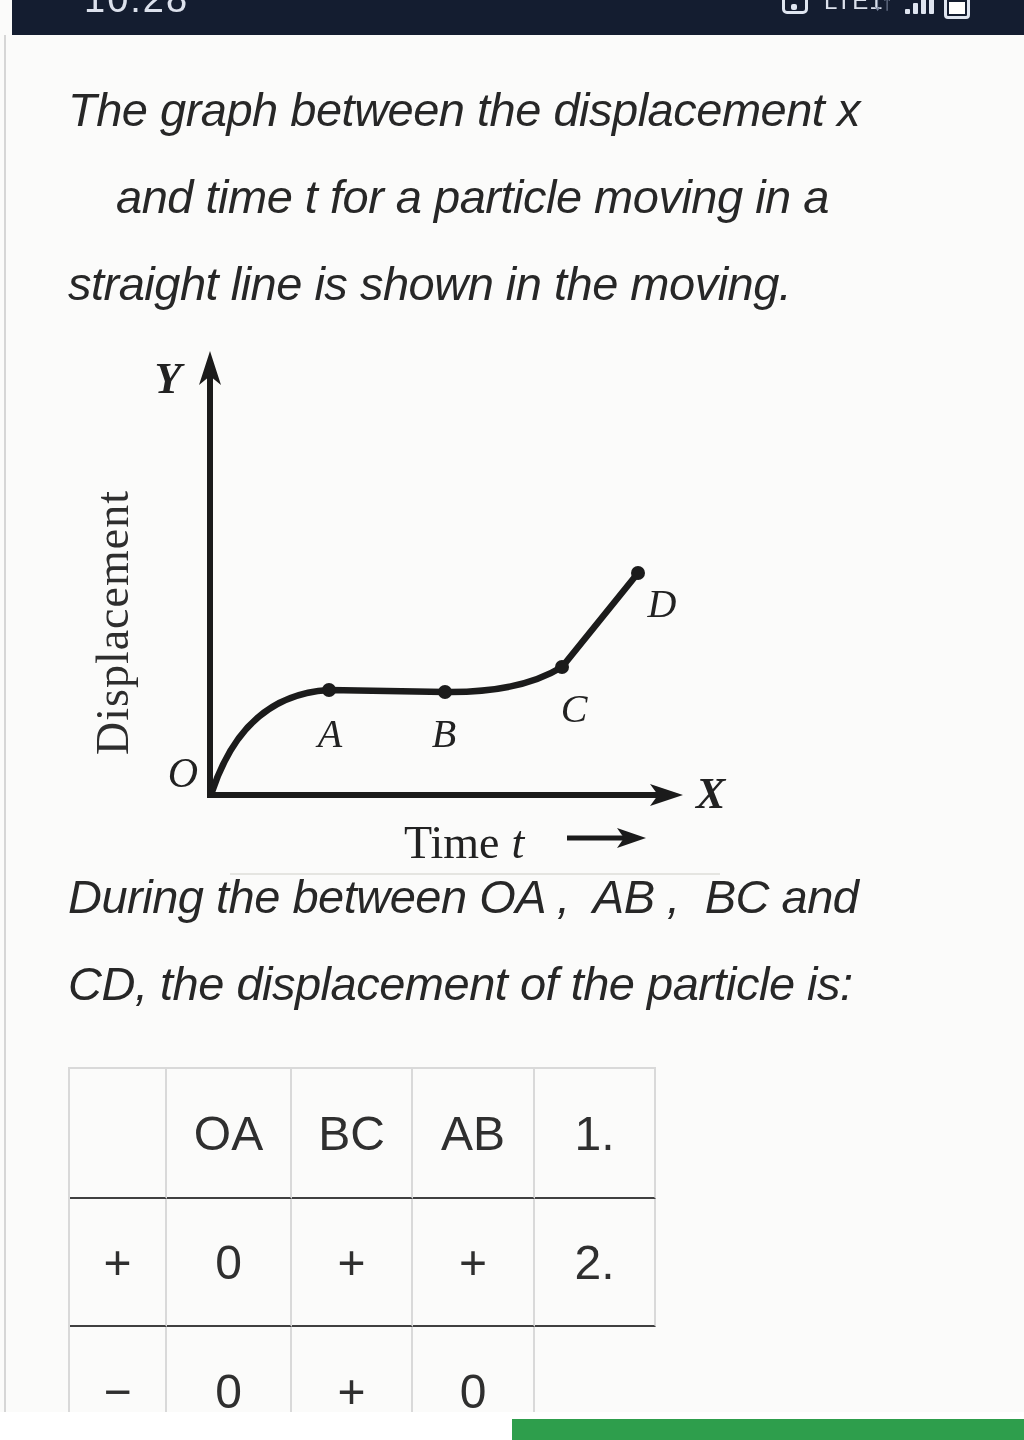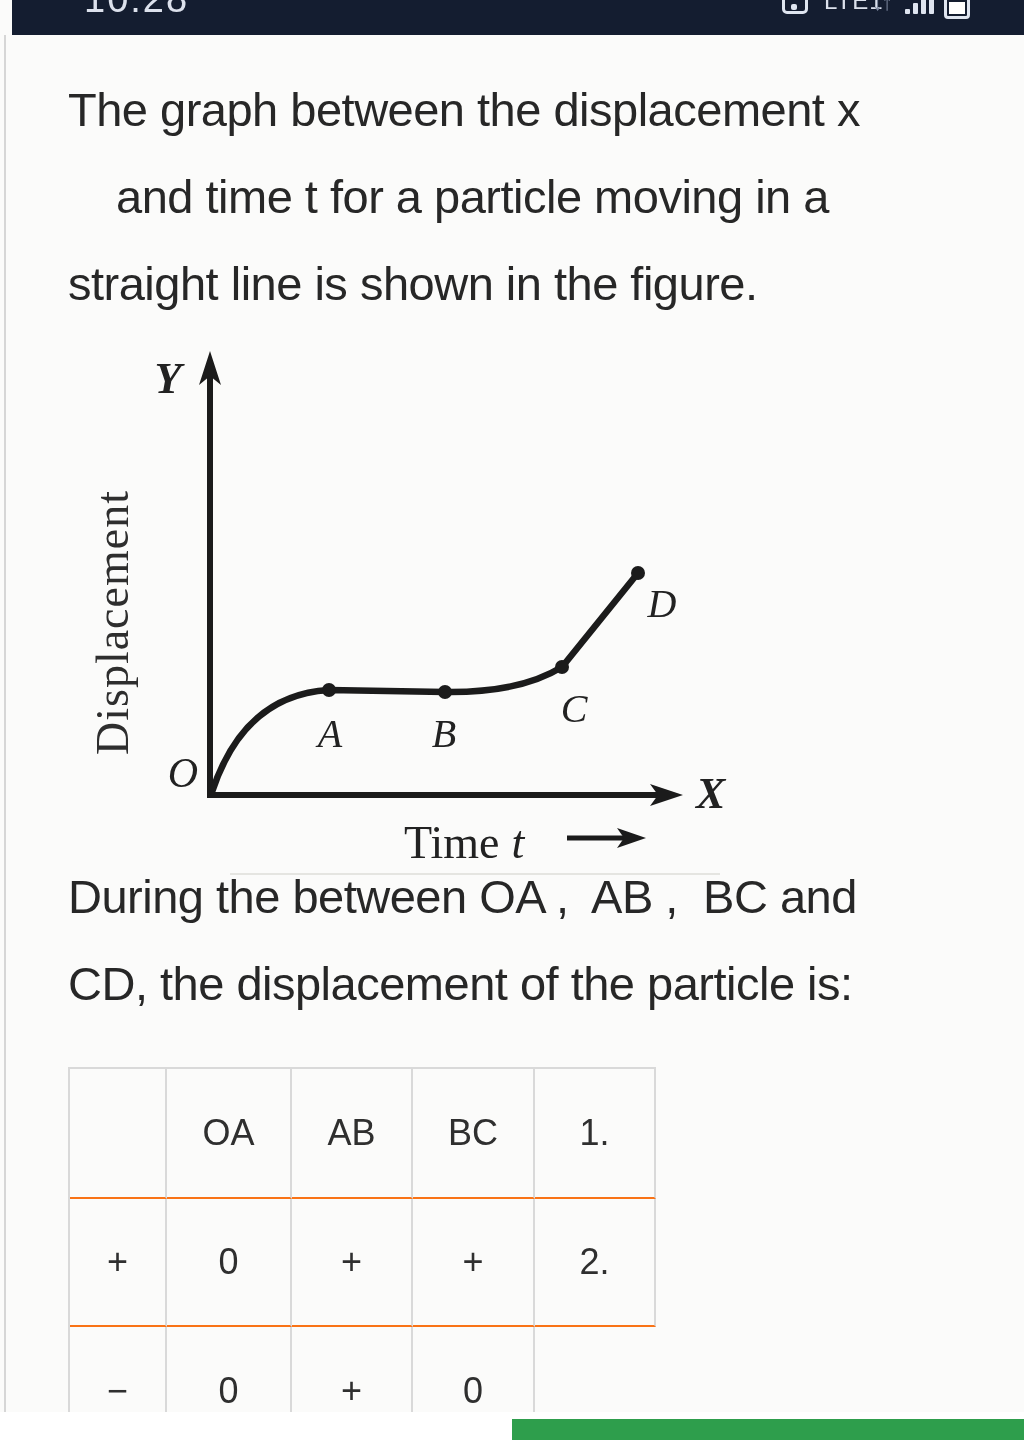--- a/index.html
+++ b/index.html
@@ -39,42 +39,42 @@
   }
   .sb-batt-fill{position:absolute;left:2px;right:2px;bottom:2px;height:12px;background:#ffffff;}
   
   .left-edge{
     position:absolute;left:4px;top:35px;width:2px;height:1377px;
     background:#d6d6d6;z-index:5;
   }
   
   .txt{
     position:absolute;left:68px;white-space:pre;font-size:47px;line-height:50px;
-    color:#272727;letter-spacing:-0.5px;z-index:2;
+    color:#272727;letter-spacing:-0.5px;z-index:2;font-style:italic;
   }
   
   .figure-wrap{position:absolute;left:80px;top:345px;width:660px;height:535px;z-index:1;}
   .ylabel-rot{
     position:absolute;left:86px;top:455px;height:300px;z-index:2;
     writing-mode:vertical-rl;transform:rotate(180deg);
     font-family:"Liberation Serif",serif;font-size:46px;color:#2e2e2e;letter-spacing:1px;
     white-space:pre;
   }
   .gtxt{font-family:"Liberation Serif",serif;fill:#222222;}
   
   .qtable{
     position:absolute;left:68px;top:1067px;z-index:2;
     display:grid;grid-template-columns:97px 125px 121px 122px 121px;
     grid-template-rows:130px 128px 130px;
     border-top:2px solid #d9d9d9;border-left:2px solid #d9d9d9;
   }
   .qcell{
-    border-right:2px solid #d9d9d9;border-bottom:2px solid #f97316;
+    border-right:2px solid #d9d9d9;border-bottom:2px solid #404040;
     display:flex;align-items:center;justify-content:center;
-    font-size:36px;color:#2f2f2f;background:transparent;
+    font-size:48px;color:#2f2f2f;background:transparent;
   }
   
   .bottom-strip{
     position:absolute;left:0;top:1412px;width:1024px;height:28px;
     background:#ffffff;z-index:10;
   }
   .green-bar{
     position:absolute;left:512px;top:1419px;width:512px;height:21px;
     background:#2e9e4c;z-index:11;
   }
@@ -93,21 +93,21 @@
   <div class="sb-bar" style="left:917px;top:-11px;width:5px;height:25px;"></div>
   <div class="sb-batt">
     <div class="sb-batt-fill"></div>
   </div>
 </div>
 
 <div class="left-edge"></div>
 
 <div class="txt" style="top:85px;">The graph between the displacement x</div>
 <div class="txt" style="top:172px;margin-left:48px;">and time t for a particle moving in a</div>
-<div class="txt" style="top:259px;">straight line is shown in the figure.</div>
+<div class="txt" style="top:259px;">straight line is shown in the moving.</div>
 
 <div class="ylabel-rot">Displacement</div>
 
 <div class="figure-wrap">
   <svg width="660" height="535" viewBox="0 0 660 535">
 
     <rect x="150" y="528" width="490" height="2" fill="#d8d8d4" opacity="0.65"></rect>
 
     <line x1="130" y1="450" x2="130" y2="22" stroke="#1b1b1b" stroke-width="6"></line>
     <polygon points="130,6 119,40 130,31 141,40" fill="#1b1b1b"></polygon>
@@ -135,22 +135,22 @@
     <polygon points="566,493 537,483 544,493 537,503" fill="#1b1b1b"></polygon>
   </svg>
 </div>
 
 <div class="txt" style="top:872px;">During the between OA ,  AB ,  BC and</div>
 <div class="txt" style="top:959px;">CD, the displacement of the particle is:</div>
 
 <div class="qtable">
   <div class="qcell"></div>
   <div class="qcell">OA</div>
+  <div class="qcell">BC</div>
   <div class="qcell">AB</div>
-  <div class="qcell">BC</div>
 
   <div class="qcell">1.</div>
   <div class="qcell">+</div>
   <div class="qcell">0</div>
   <div class="qcell">+</div>
   <div class="qcell">+</div>
 
   <div class="qcell">2.</div>
   <div class="qcell">−</div>
   <div class="qcell">0</div>

